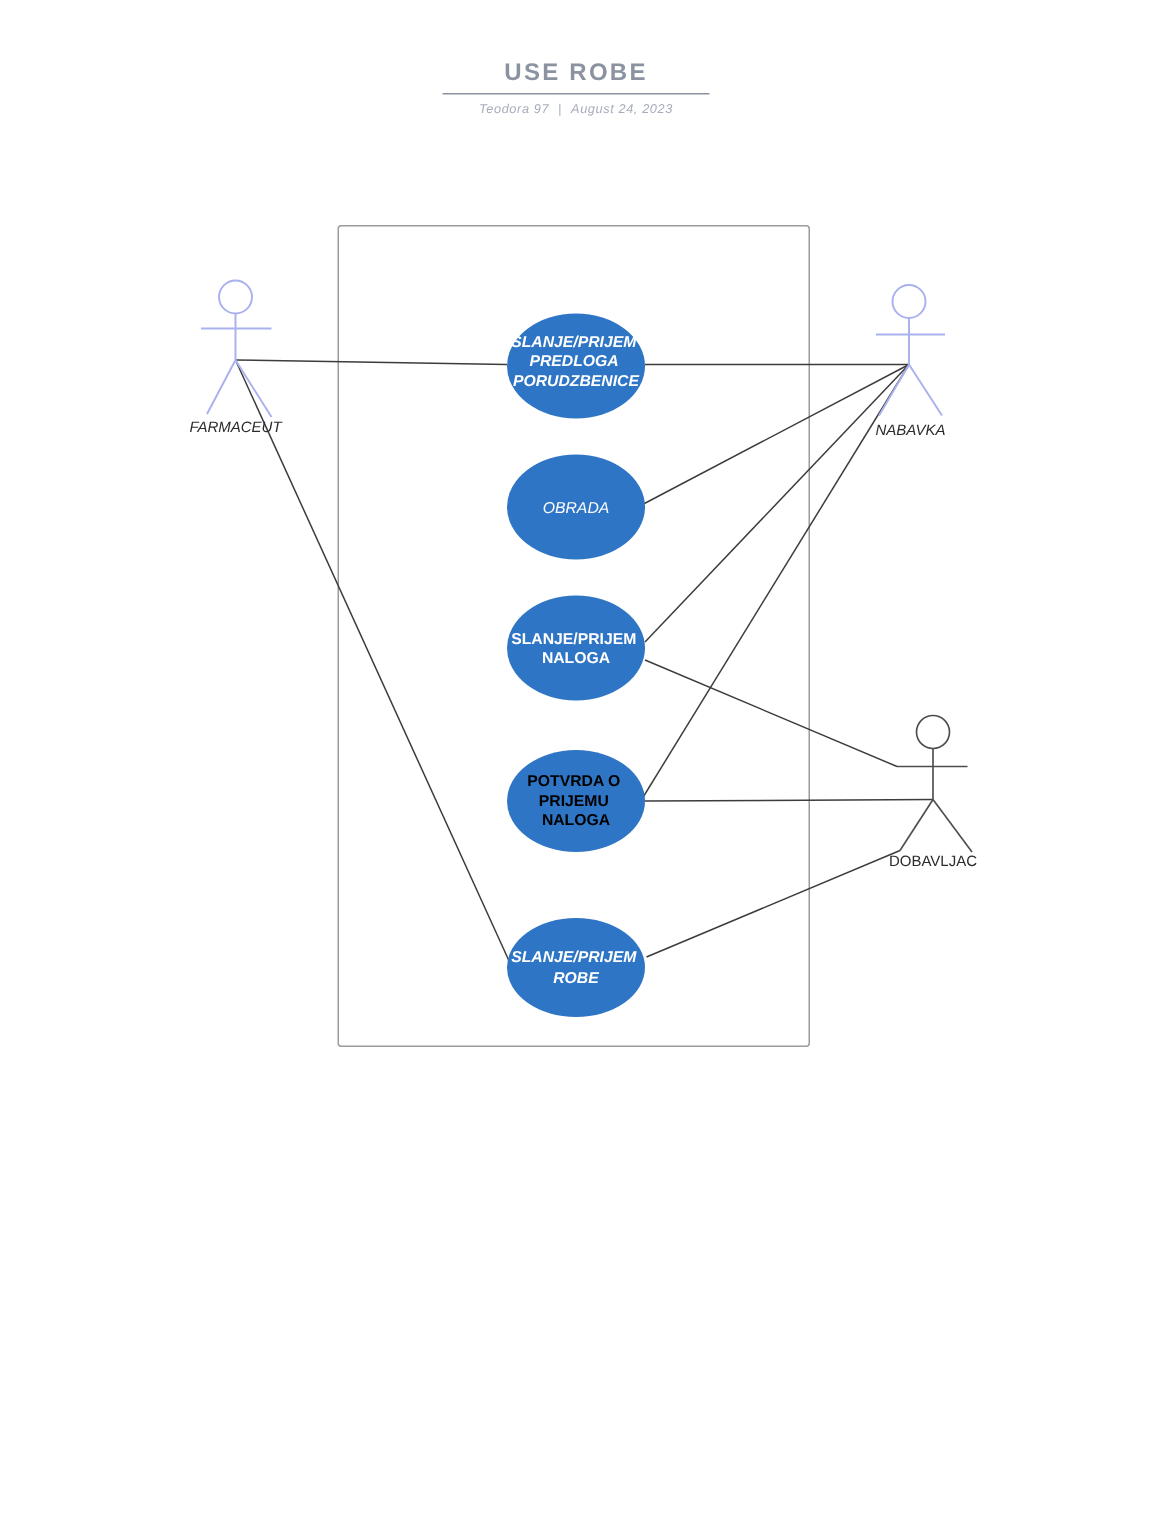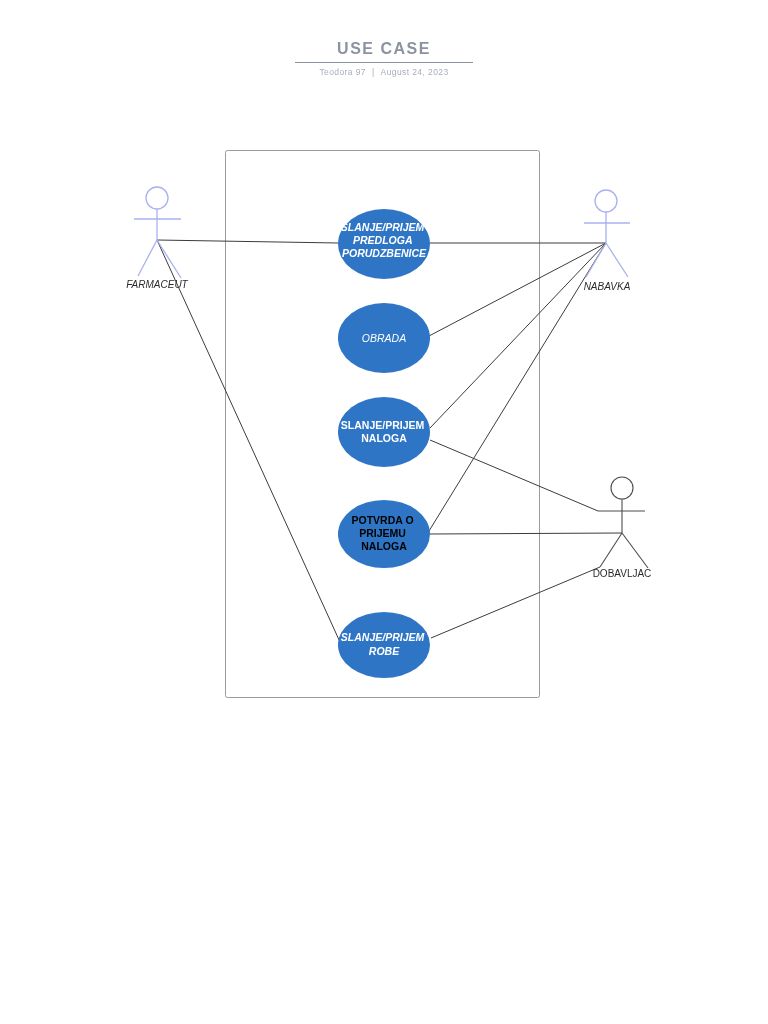--- a/index.html
+++ b/index.html
@@ -28,20 +28,21 @@
   }
   .title-rule {
     width: 178px; height: 1px;
     margin: 4px auto 4px auto;
     background: var(--rule-gray);
   }
   .subtitle {
     font-size: 8.5px;
     letter-spacing: 0.4px;
     color: var(--subtitle-gray);
+    font-style: italic;
   }
   .subtitle .sep { margin: 0 6px; }
   
   svg.diagram { position: absolute; inset: 0; }
   .boundary { fill: none; stroke: var(--boundary); stroke-width: 1; }
   .connector { stroke: var(--connector); stroke-width: 1; fill: none; }
   .actor-light { stroke: var(--actor-light); stroke-width: 1.3; fill: none; }
   .actor-light-head { stroke: var(--actor-light); stroke-width: 1.3; fill: #ffffff; }
   .actor-dark { stroke: var(--actor-dark); stroke-width: 1.1; fill: none; }
   .actor-dark-head { stroke: var(--actor-dark); stroke-width: 1.1; fill: #ffffff; }
@@ -58,21 +59,21 @@
   .uc-text.dark  { fill: var(--uc-text-dark); }
   .uc-text.italic { font-style: italic; }
   .uc-text.bold { font-weight: 700; }
 </style>
 </head>
 <body>
 
 <div class="page">
 
   <header class="title-block">
-    <h1>USE CASE</h1>
+    <h1>USE ROBE</h1>
     <div class="title-rule"></div>
     <div class="subtitle">
       <span>Teodora 97</span><span class="sep">|</span><span>August 24, 2023</span>
     </div>
   </header>
 
   <svg class="diagram" width="768" height="1024" viewBox="0 0 768 1024">
 
     <rect class="boundary" x="225.5" y="150.5" width="314" height="547" rx="2"></rect>
 

